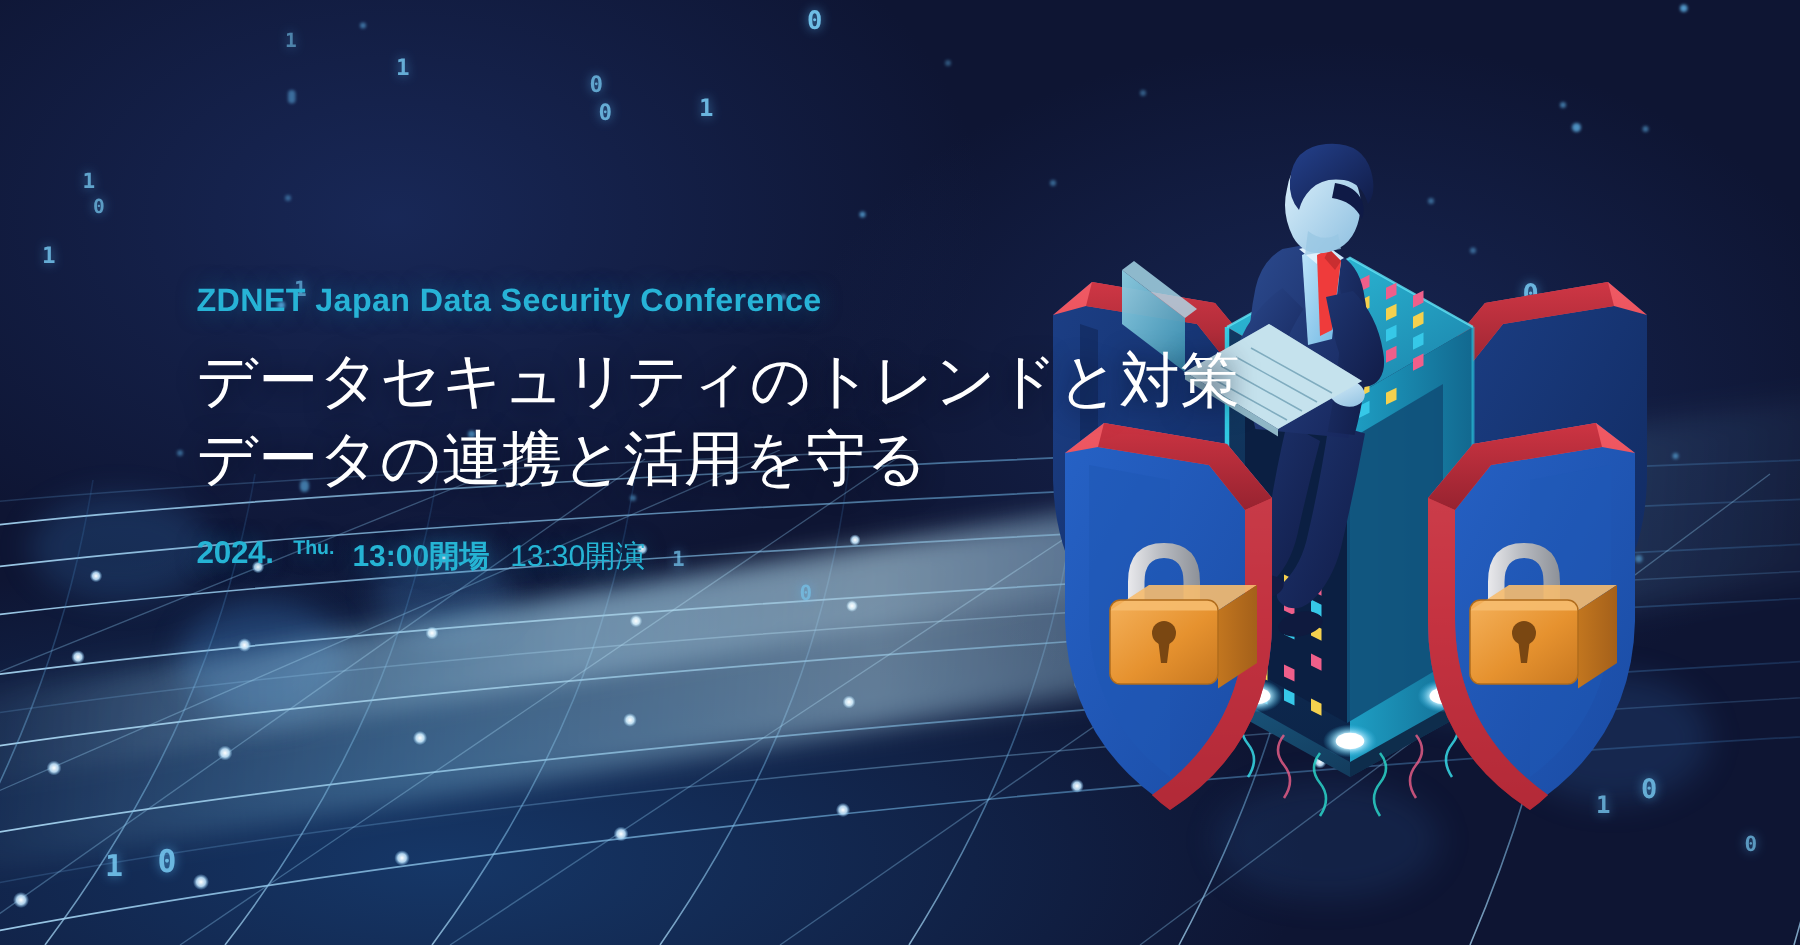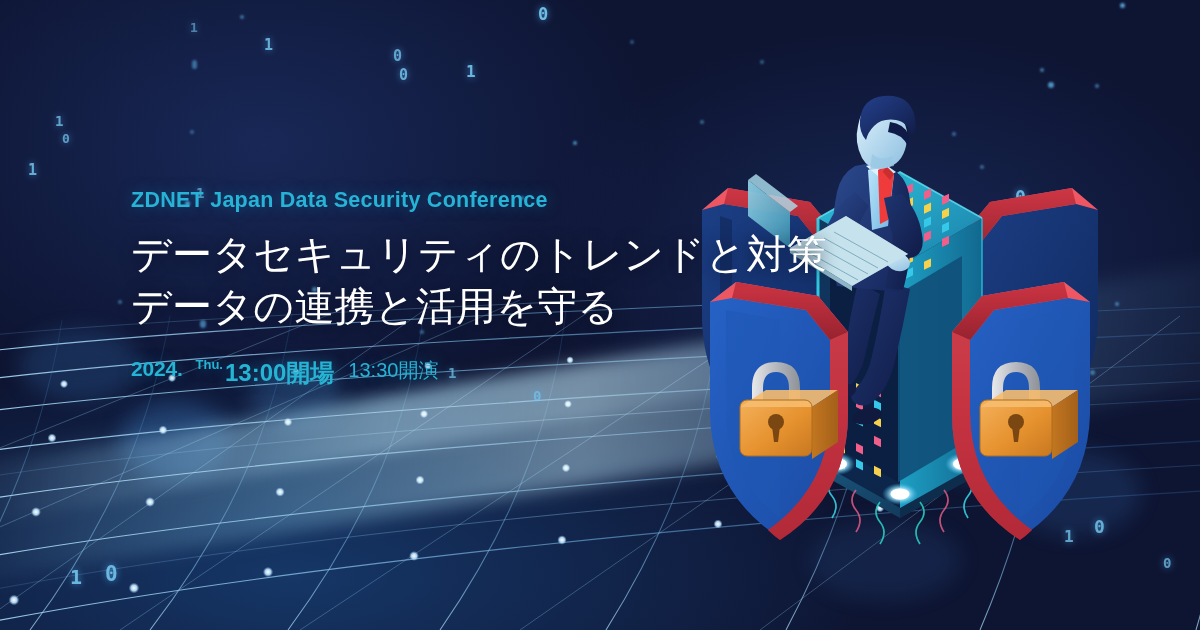--- a/index.html
+++ b/index.html
@@ -78,21 +78,21 @@
   }
   .headline .ln{display:block;white-space:nowrap;}
 
   .datebar{
     margin-top:25px;display:flex;align-items:flex-start;color:#25b4d4;
     white-space:nowrap;text-shadow:0 0 14px rgba(20,120,165,.5);
   }
   .d-year{font-size:21px;font-weight:700;letter-spacing:-.01em;}
   .d-big{font-size:47px;font-weight:700;line-height:.9;letter-spacing:-.025em;margin:0 1px;}
   .d-dow{font-size:13px;font-weight:700;margin-left:13px;}
-  .d-time{font-size:24px;font-weight:700;margin-left:2px;}
+  .d-time{font-size:20px;font-weight:700;margin-left:12px;}
   .d-time2{font-size:20px;font-weight:400;margin-left:14px;}
 
   .venue{
     margin-top:17px;display:inline-flex;align-items:center;justify-content:center;
     height:40px;padding:0 23px;border-radius:21px;
     background:linear-gradient(180deg,#27bdd2 0%,#1fadc6 55%,#1da5c0 100%);
     color:#ffffff;font-size:20px;font-weight:700;letter-spacing:.01em;
     box-shadow:0 0 22px rgba(36,180,208,.38);
   }
 

